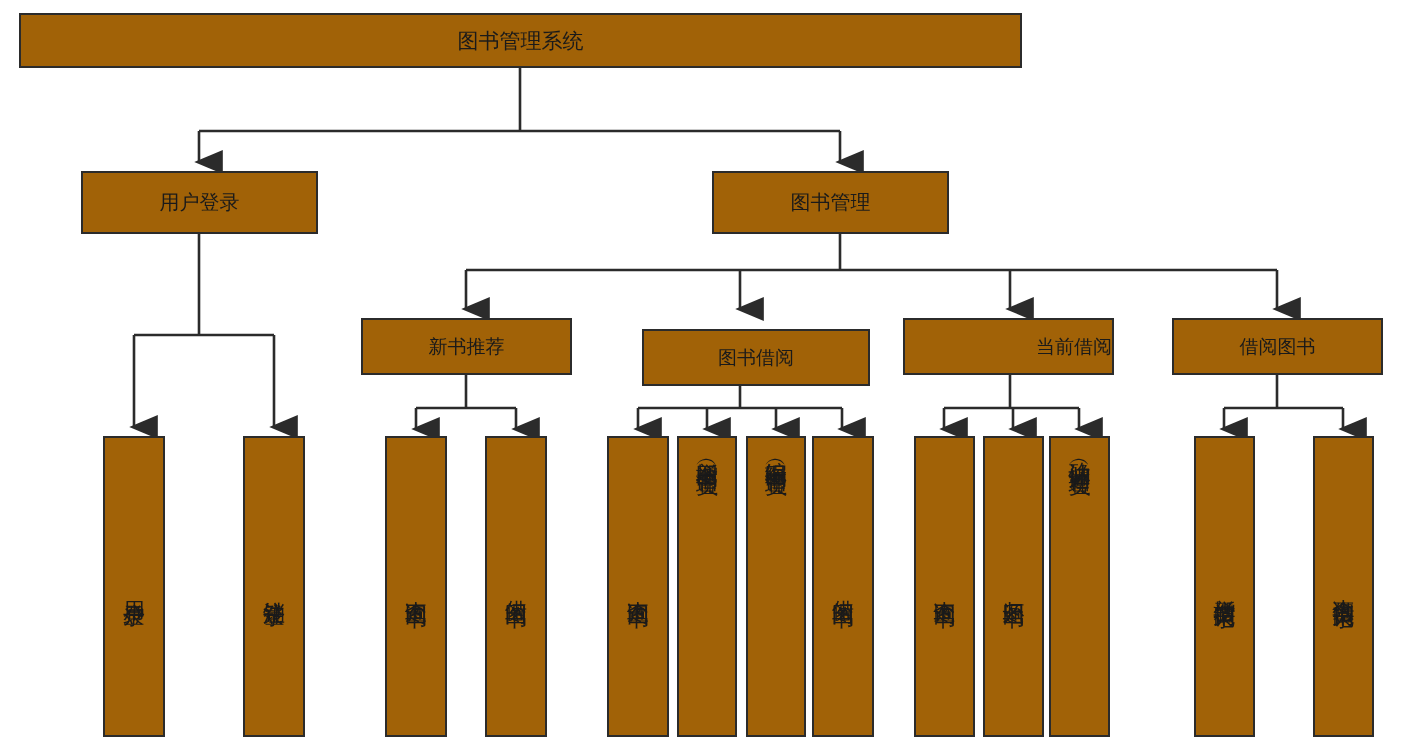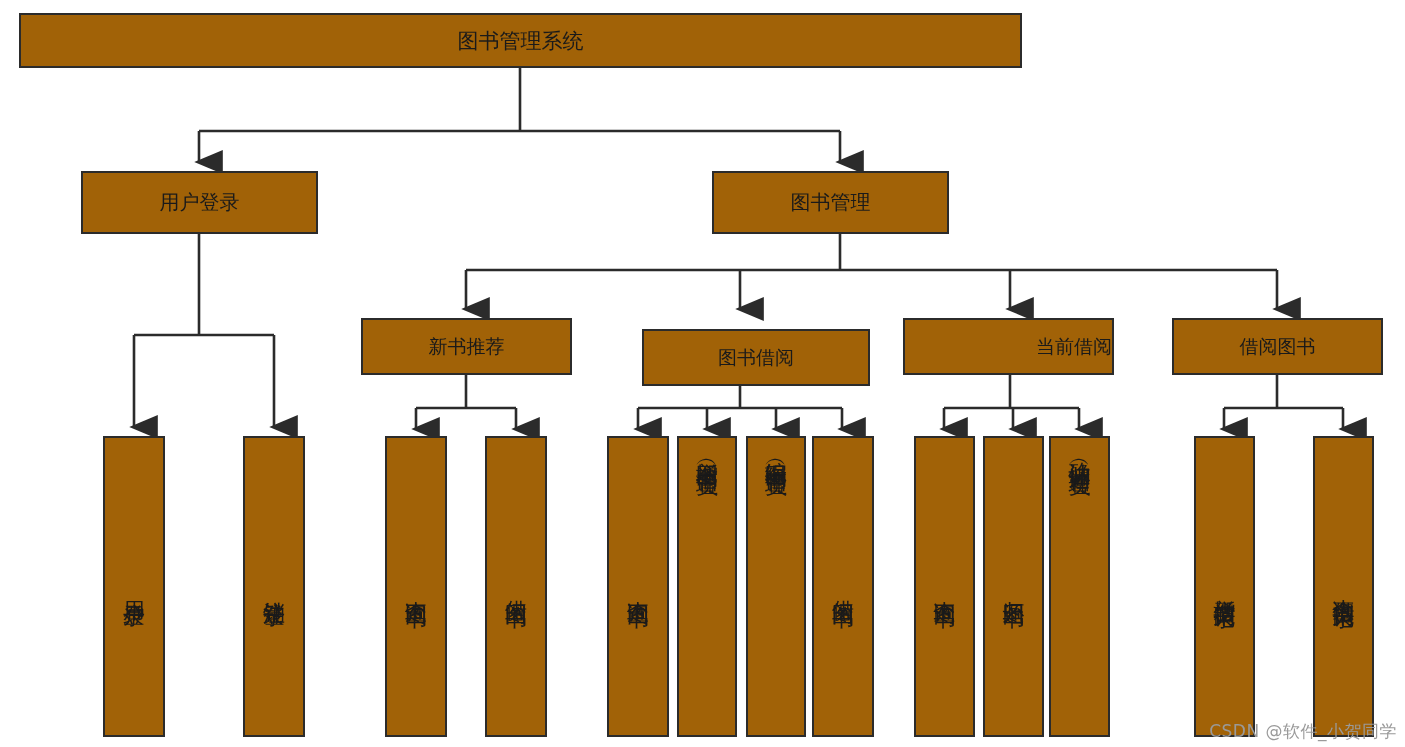--- a/index.html
+++ b/index.html
@@ -189,15 +189,14 @@
     <span class="lbl">确认归还（管理员）</span>
   </div>
 
   <div class="node leaf" style="left:1194px; top:436px; width:61px; height:301px;">
     <span class="lbl">新增借阅记录</span>
   </div>
   <div class="node leaf" style="left:1313px; top:436px; width:61px; height:301px;">
     <span class="lbl">查询借阅记录</span>
   </div>
 
-  <div id="watermark">CSDN @软件_小贺同学</div>
 
 </div>
 
 </body></html>

